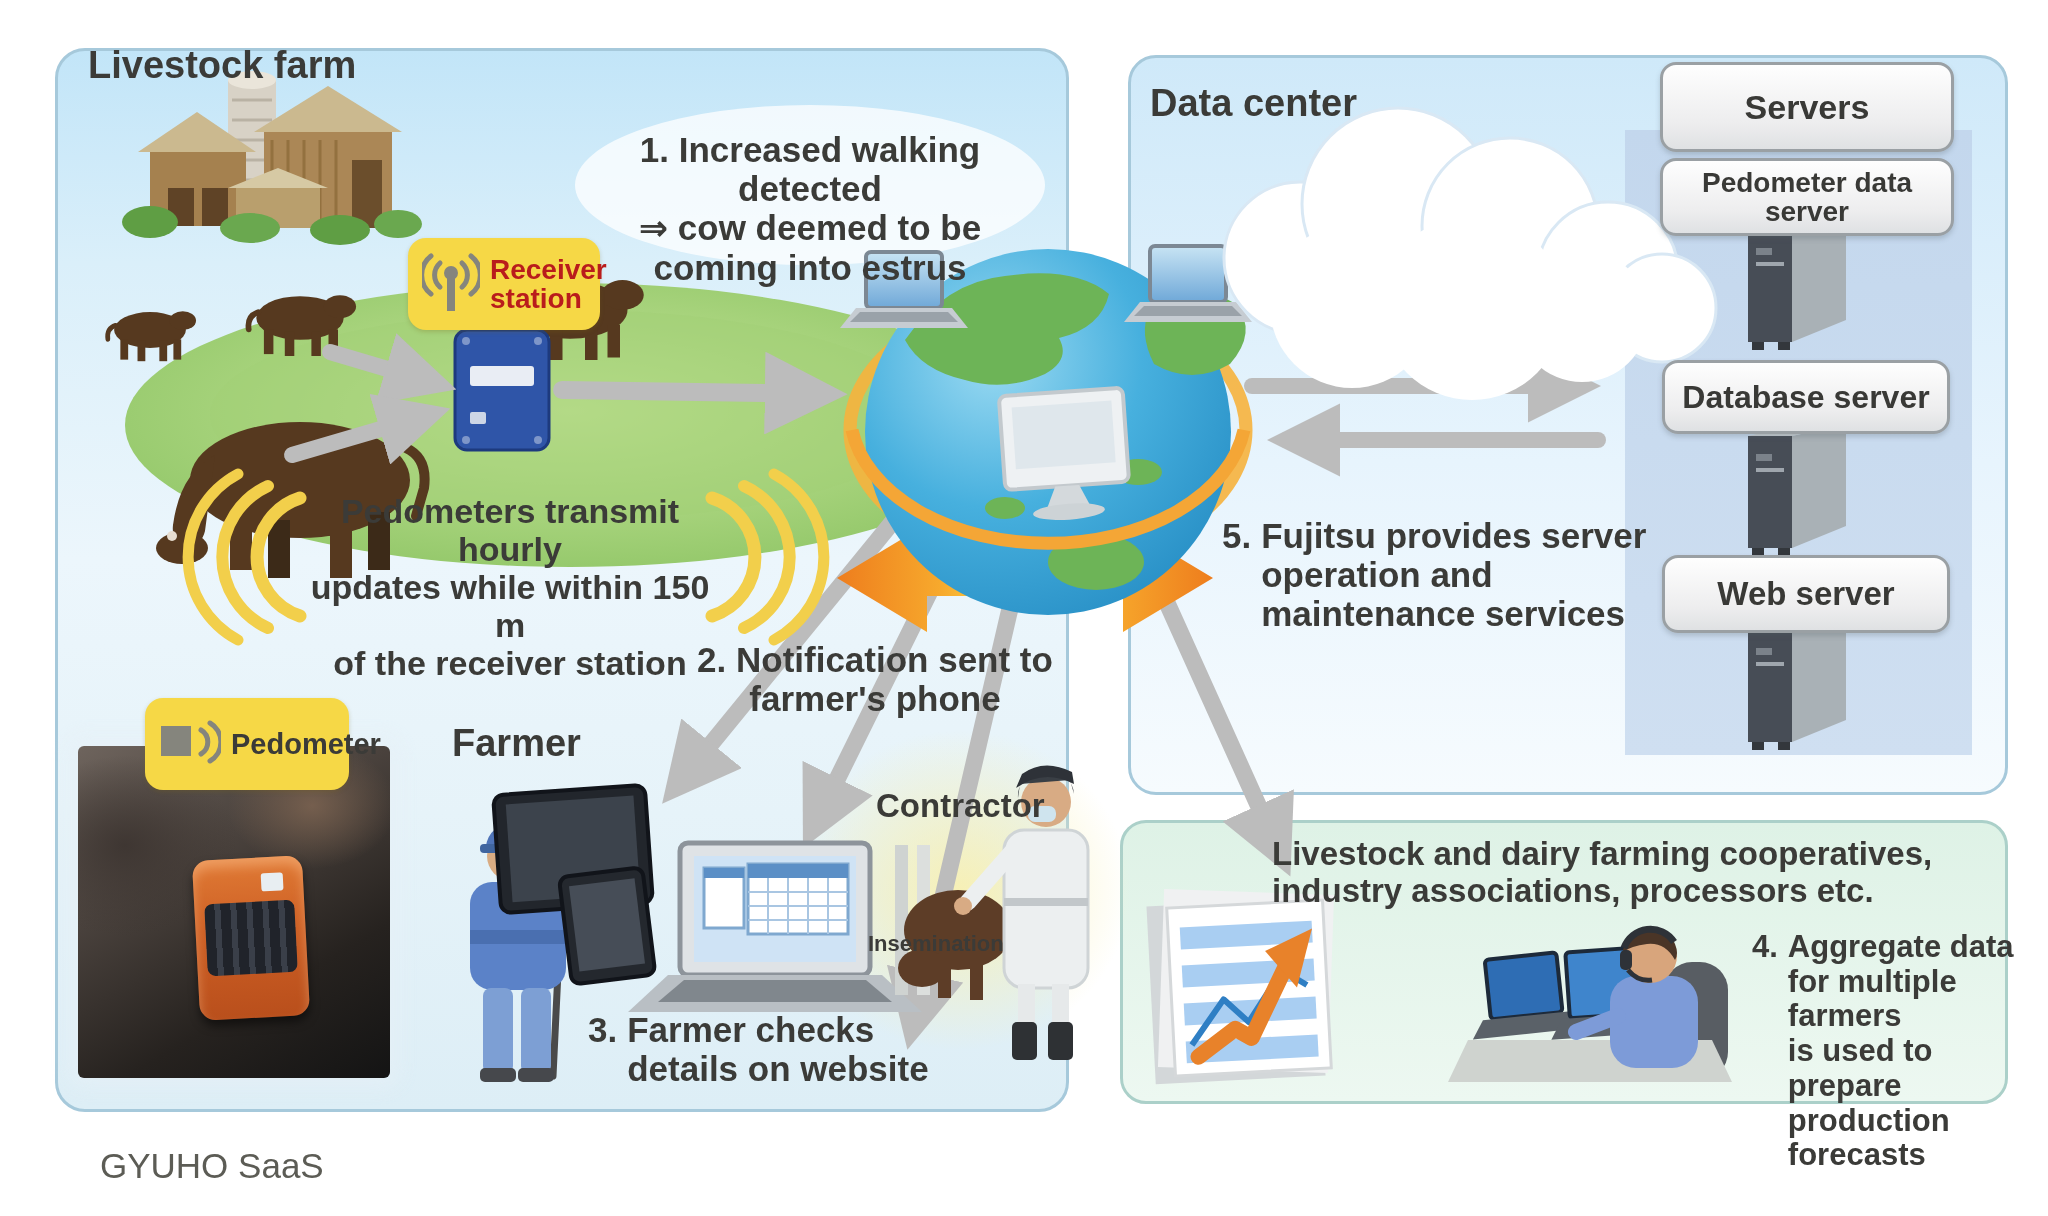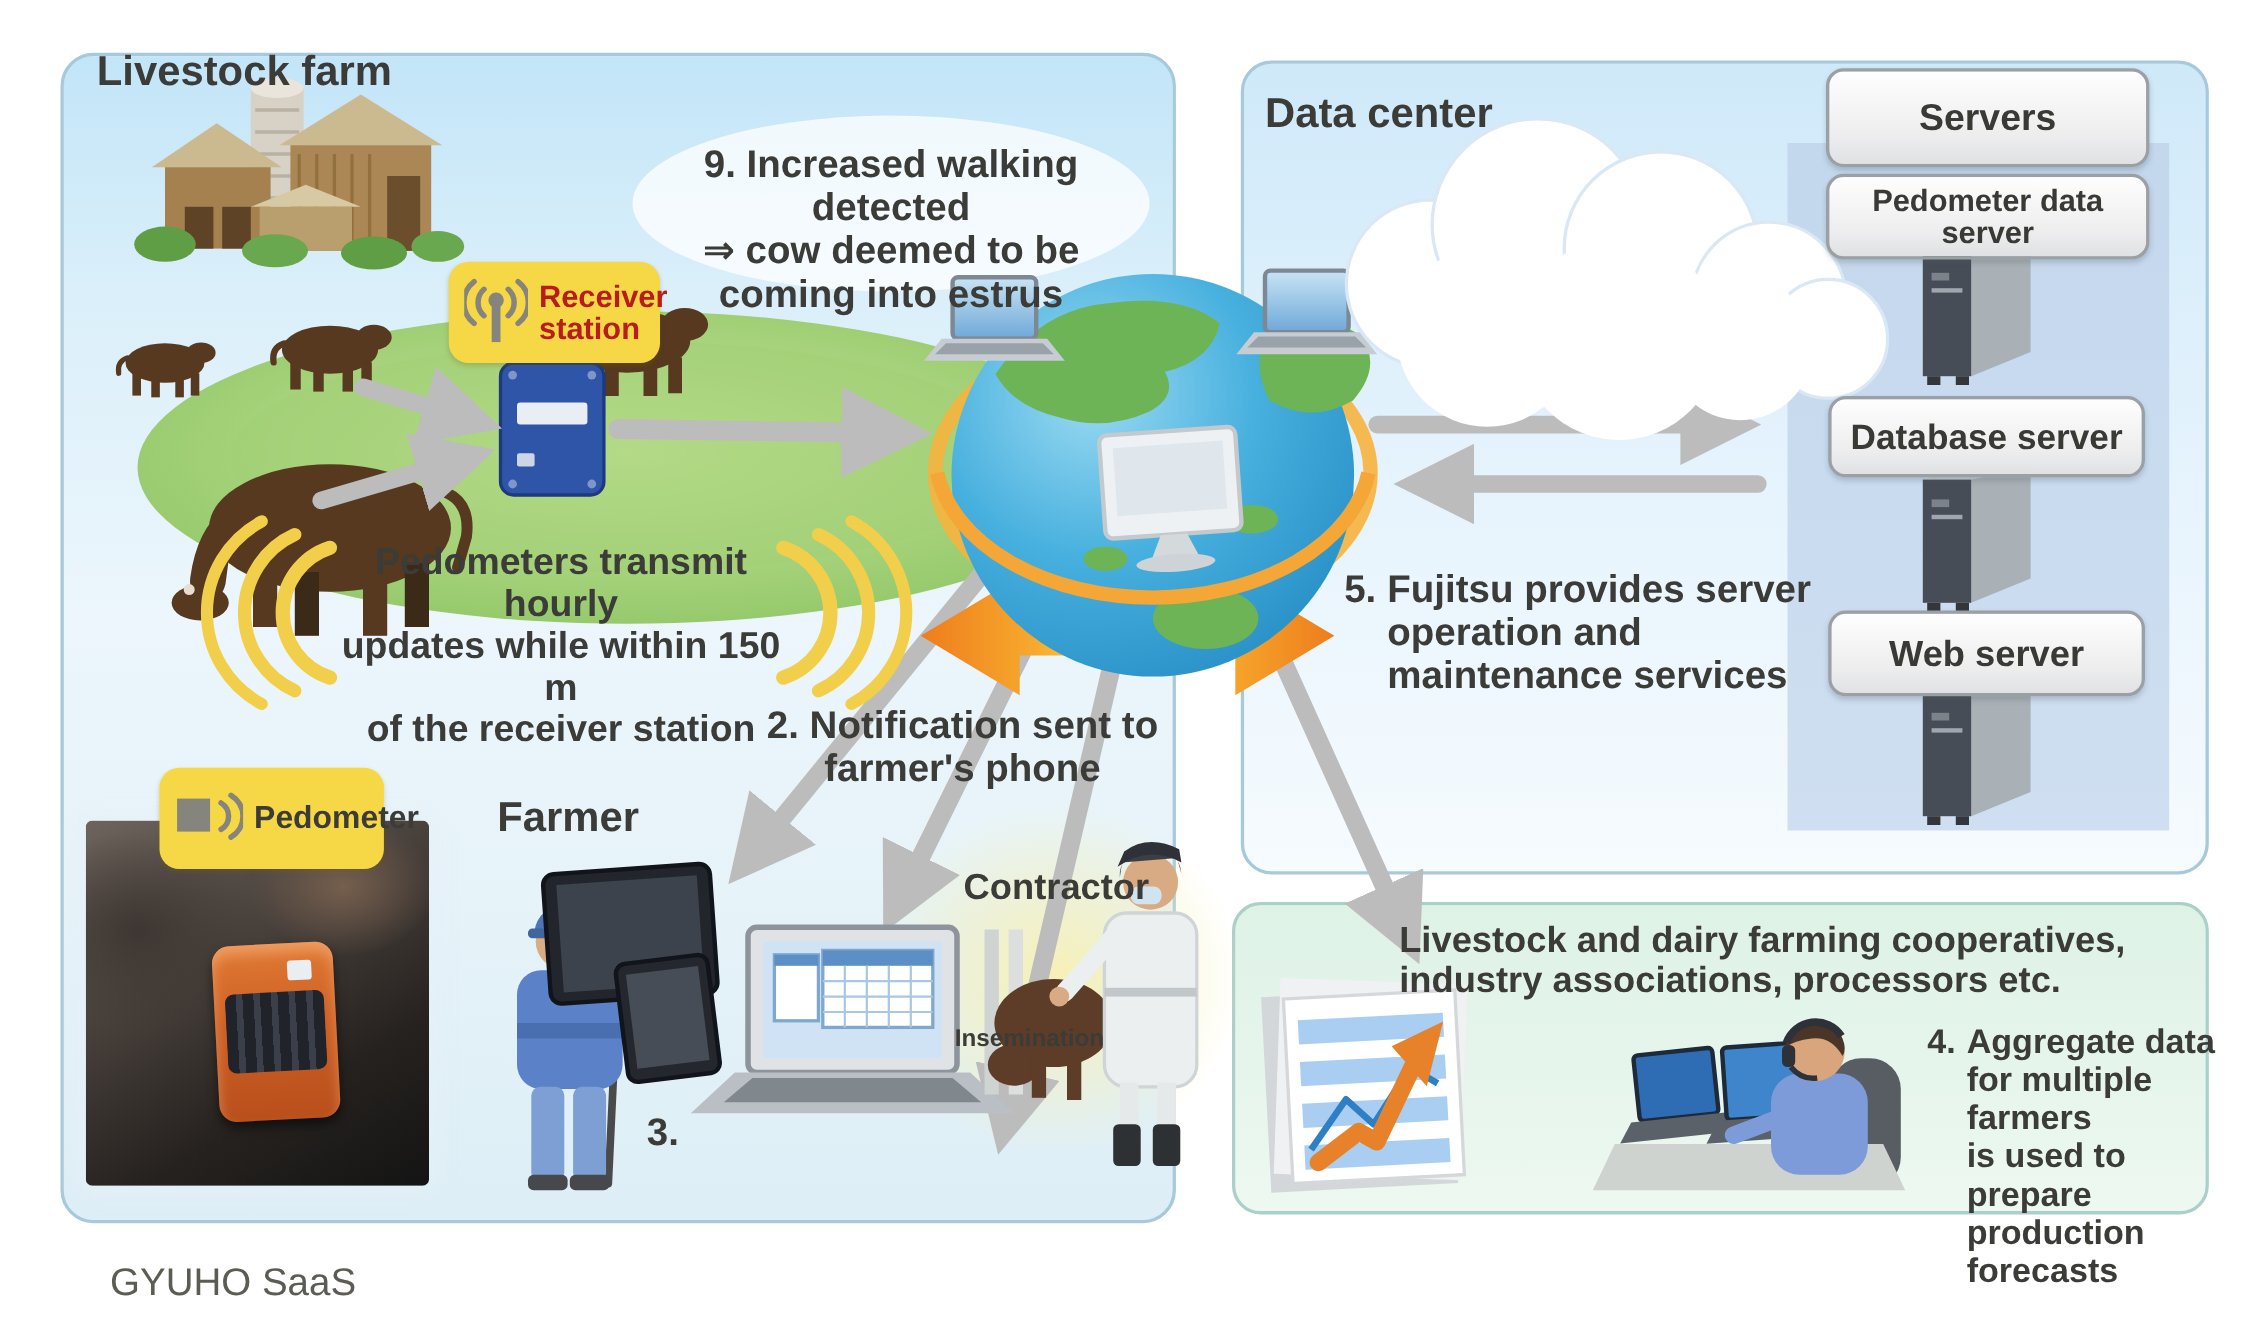--- a/index.html
+++ b/index.html
@@ -309,21 +309,21 @@
       <path d="M160,50 q10,12 24,10" fill="none" stroke="#2e3238" stroke-width="5"></path>
     </g>
   </svg>
 
   <div id="photo">
     <div id="pedometer-device"></div>
   </div>
 
   <div class="t" style="left:88px;top:44px;font-size:38px;">Livestock farm</div>
 
-  <div class="t preline center" style="left:565px;top:130px;width:490px;font-size:35px;">9. Increased walking detected
+  <div class="t preline center" style="left:565px;top:130px;width:490px;font-size:35px;">1. Increased walking detected
 ⇒ cow deemed to be
 coming into estrus</div>
 
   <div class="tag" style="left:408px;top:238px;width:192px;height:92px;">
     <span>
       <svg width="58" height="62" viewBox="0 0 58 62">
         <g stroke="#85857d" fill="none" stroke-linecap="round">
           <path d="M18,12 a16,16 0 0 0 0,24" stroke-width="5"></path>
           <path d="M9,5 a24,24 0 0 0 0,38" stroke-width="5"></path>
           <path d="M40,12 a16,16 0 0 1 0,24" stroke-width="5"></path>
@@ -354,20 +354,22 @@
           <path d="M42,10 a14,14 0 0 1 0,24" stroke-width="5"></path>
           <path d="M51,3 a22,22 0 0 1 0,38" stroke-width="5"></path>
         </g>
       </svg>
     </span>
     <span style="font-weight:bold;font-size:29px;color:#3b3b38;">Pedometer</span>
   </div>
 
   <div class="t step" style="left:588px;top:1010px;font-size:35px;">
     <span>3.</span>
+    <span class="preline">Farmer checks
+details on website</span>
   </div>
 
   <div class="t" style="left:876px;top:788px;font-size:33px;">Contractor</div>
   <div class="t" style="left:868px;top:932px;font-size:22px;">Insemination</div>
 
   <div id="caption">GYUHO SaaS</div>
 
   <div class="t" style="left:1150px;top:82px;font-size:38px;">Data center</div>
 
   <div class="srvbox" style="left:1660px;top:62px;width:288px;height:84px;font-size:34px;">Servers</div>

